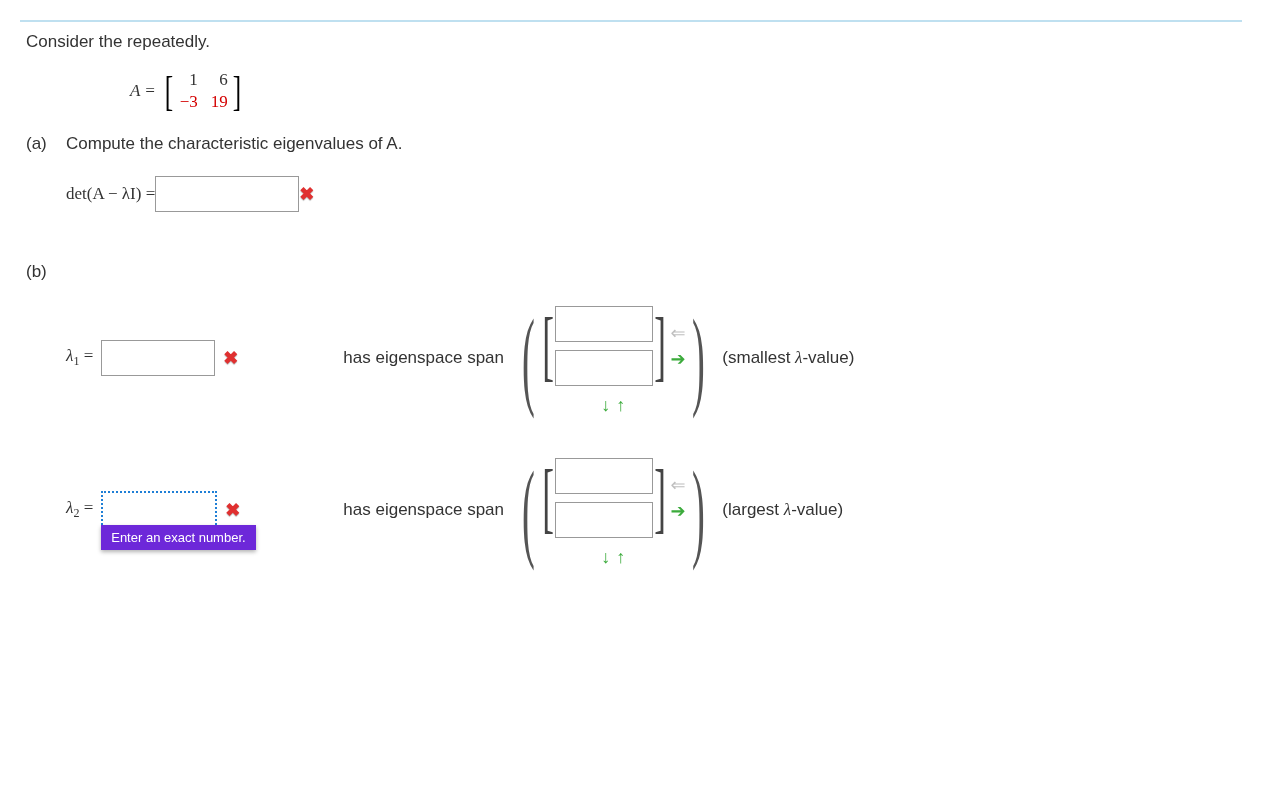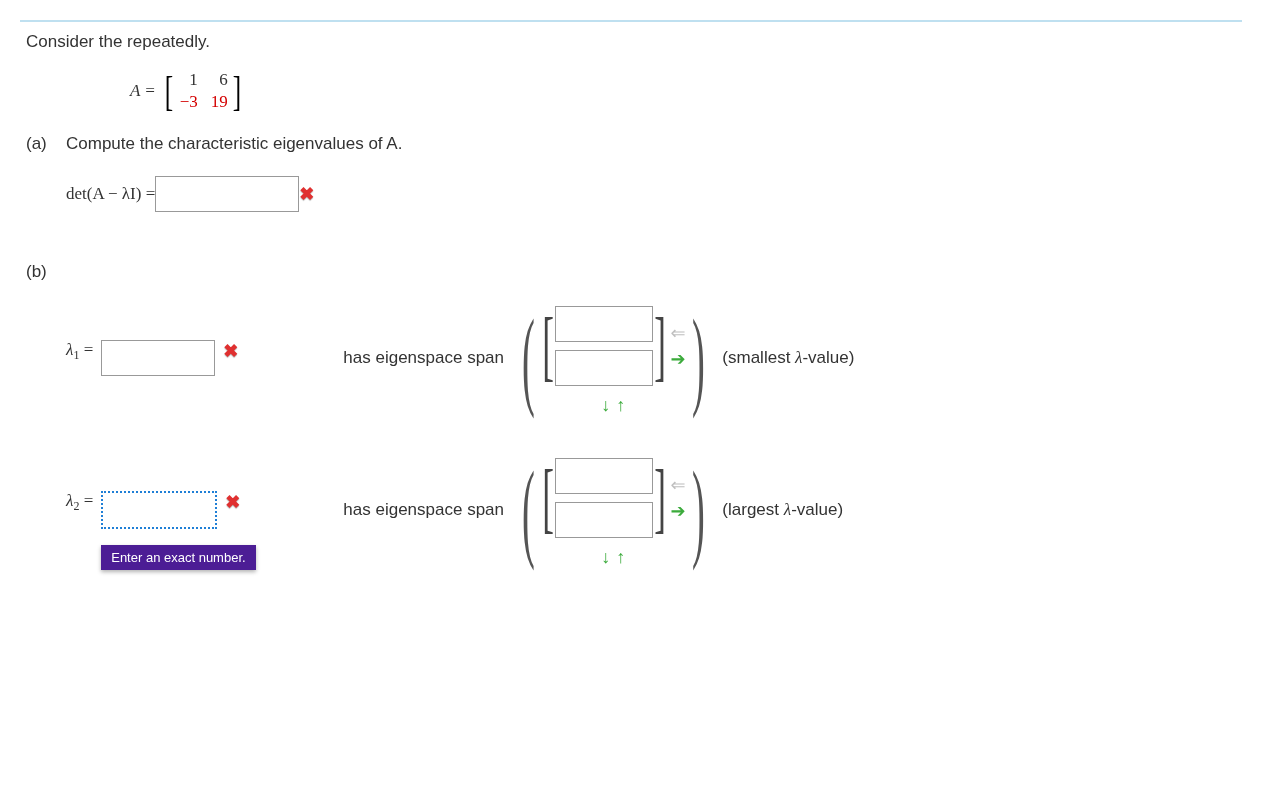--- a/index.html
+++ b/index.html
@@ -65,21 +65,21 @@
     font-size: 18px;
     text-shadow: 0 1px 1px rgba(0,0,0,0.3);
   }
 
   .eigen-row {
     display:flex;
     align-items:center;
     gap: 18px;
     margin: 40px 0 40px 0;
   }
-  .lambda-group { display:flex; gap:8px; min-width:210px; position:relative;}
+  .lambda-group { display:flex; align-items:center; gap:8px; min-width:210px; position:relative;}
   .lambda-lbl { font-family:'Times New Roman',serif; }
   .subscr { font-size:12px; vertical-align:sub; }
   .eigenspace-lbl { min-width: 210px; text-align:right;}
 
   .span-group {
     display:flex;
     align-items:center;
     gap:6px;
   }
 
@@ -124,28 +124,27 @@
   .annotation { white-space:nowrap;text-align:center; }
 
   .focused-input {
     border: 2px dotted #1f7fd6 !important;
     outline:none;
   }
   .tooltip {
     position:absolute;
     top: 34px;
     left: 0;
-    background: #4c1d95;
+    background: #6d28d9;
     color:#fff;
     font-size: 13px;
     padding: 5px 10px;
     white-space:nowrap;
     z-index:10;
     box-shadow: 0 2px 4px rgba(0,0,0,0.3);
-    margin-top: 20px;
   }
 
   .hr-top {
     border:none;
     border-top:2px solid #bfe0f0;
     margin:0 0 6px 0;
   }
 
   .vec-and-arrows-col { display:flex; flex-direction:column; align-items:center;}
 </style>

